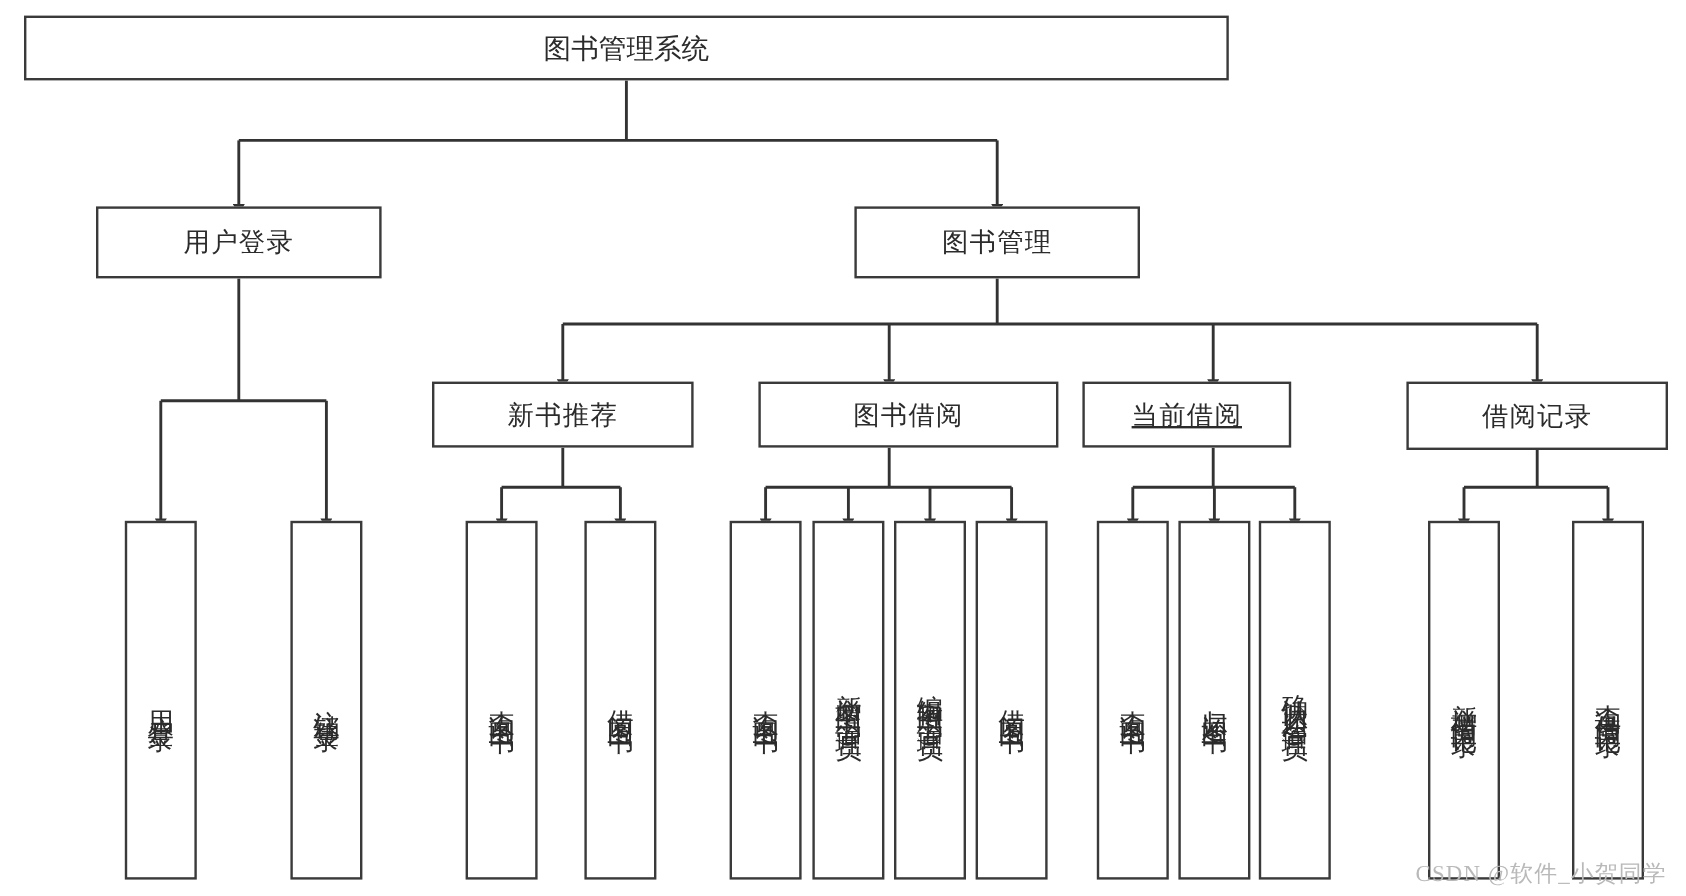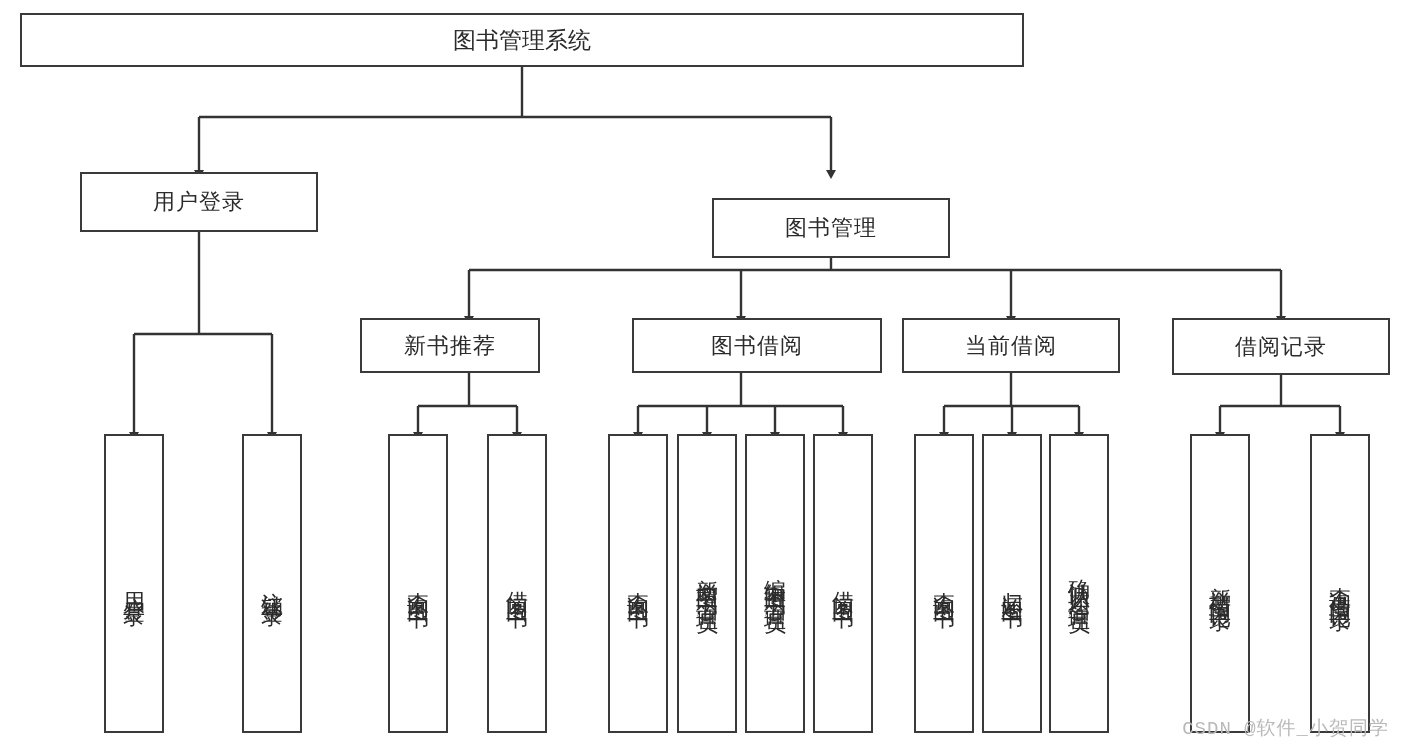--- a/index.html
+++ b/index.html
@@ -60,21 +60,21 @@
     text-align: center;
   }
   .watermark {
     position: absolute;
     right: 16px;
     bottom: 6px;
     font-size: 19px;
     color: #b9b9b9;
     letter-spacing: 1px;
     white-space: nowrap;
-    font-family: Liberation Mono, monospace;
+    font-family: Liberation Serif, serif;
   }
 </style>
 </head>
 <body>
 
 <div id="canvas">
 
   <svg id="edges" viewBox="0 0 1405 747" preserveAspectRatio="none" aria-hidden="true">
     <defs>
       <marker id="arrow" markerWidth="9" markerHeight="10" refX="1" refY="5" orient="auto" markerUnits="userSpaceOnUse">
@@ -118,31 +118,31 @@
       </g>
   </svg>
 
   <div class="node root" style="left: 20px; top: 13px; width: 1004px; height: 54px;">
     <span>图书管理系统</span>
   </div>
 
   <div class="node horiz" style="left: 80px; top: 172px; width: 238px; height: 60px;">
     <span>用户登录</span>
   </div>
-  <div class="node horiz" style="left: 712px; top: 172px; width: 238px; height: 60px; margin-top: 26px;">
+  <div class="node horiz" style="left: 712px; top: 172px; width: 238px; height: 60px;">
     <span>图书管理</span>
   </div>
 
-  <div class="node horiz" style="left: 360px; top: 318px; width: 180px; height: 55px;">
+  <div class="node horiz" style="left: 360px; top: 318px; width: 218px; height: 55px;">
     <span>新书推荐</span>
   </div>
   <div class="node horiz" style="left: 632px; top: 318px; width: 250px; height: 55px;">
     <span>图书借阅</span>
   </div>
-  <div class="node horiz" style="left: 902px; top: 318px; width: 218px; height: 55px;">
+  <div class="node horiz" style="left: 902px; top: 318px; width: 174px; height: 55px; text-decoration: underline;">
     <span>当前借阅</span>
   </div>
   <div class="node horiz" style="left: 1172px; top: 318px; width: 218px; height: 57px;">
     <span>借阅记录</span>
   </div>
 
   <div class="node leaf" style="left: 104px; top: 434px; width: 60px; height: 299px;">
     <span class="vtext">用户登录</span>
   </div>
   <div class="node leaf" style="left: 242px; top: 434px; width: 60px; height: 299px;">

